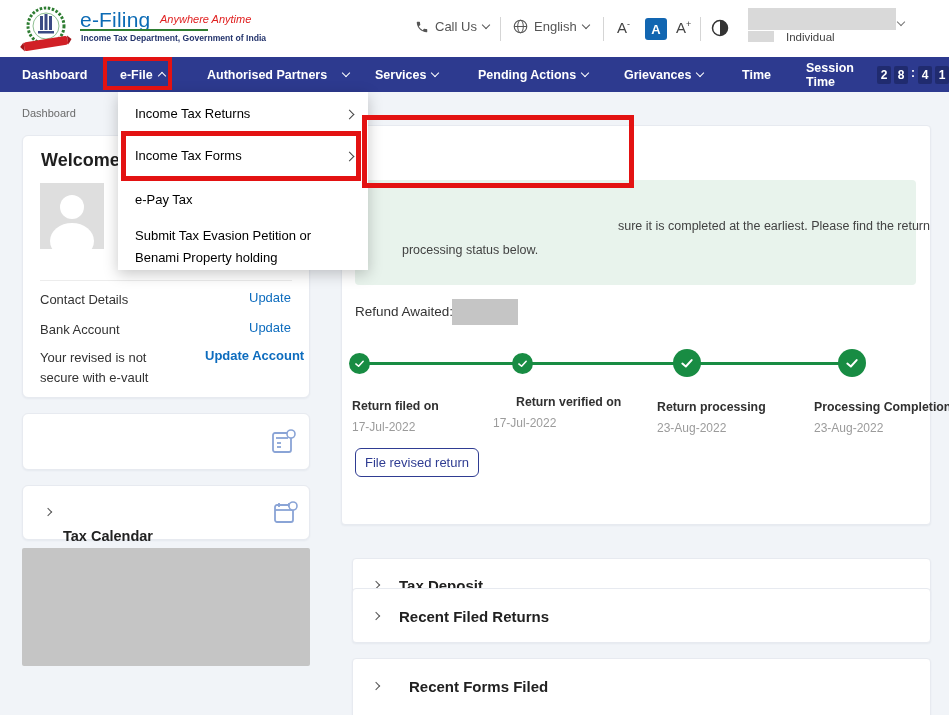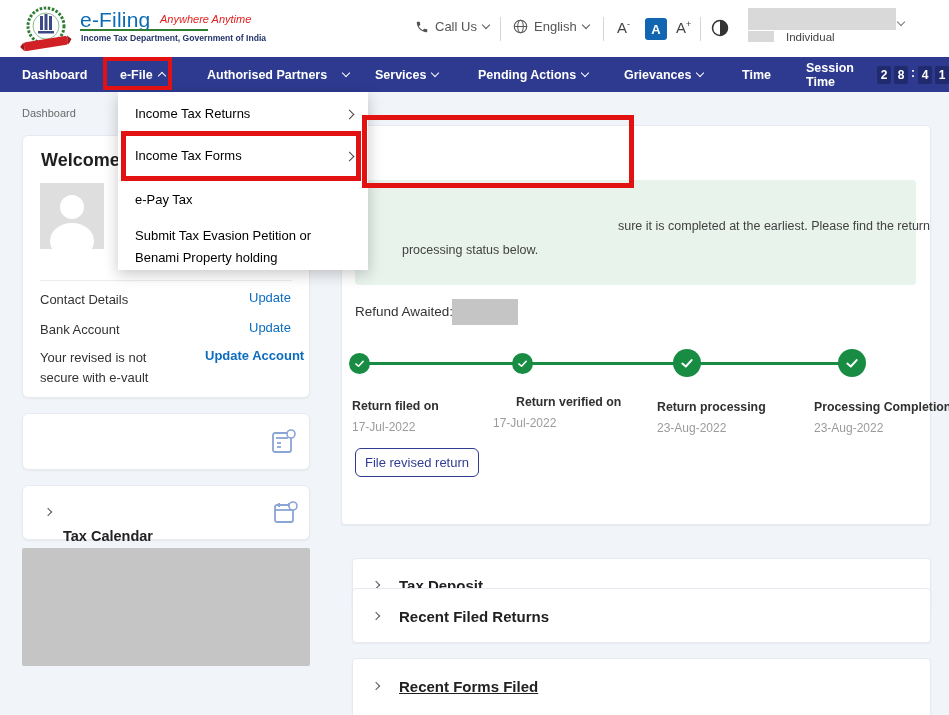--- a/index.html
+++ b/index.html
@@ -278,21 +278,21 @@
   <div class="card" style="left:352px;top:518px;width:579px;height:54px;border-radius:4px;margin-top:40px;">
     <i class="abs chev right acc-chev" style="left:20px;top:23px;"></i>
     <span class="abs accordion-title" style="left:46px;top:18px;">Tax Deposit</span>
   </div>
   <div class="card" style="left:352px;top:588px;width:579px;height:55px;border-radius:4px;">
     <i class="abs chev right acc-chev" style="left:20px;top:24px;"></i>
     <span class="abs accordion-title" style="left:46px;top:19px;">Recent Filed Returns</span>
   </div>
   <div class="card" style="left:352px;top:658px;width:579px;height:62px;border-radius:4px;">
     <i class="abs chev right acc-chev" style="left:20px;top:24px;"></i>
-    <span class="abs accordion-title" style="left:46px;top:19px;text-decoration:underline;">Recent Forms Filed</span>
+    <span class="abs accordion-title" style="left:56px;top:19px;">Recent Forms Filed</span>
   </div>
 
   <div class="menu-panel" style="left:118px;top:92px;width:250px;height:178px;">
     <div class="menu-item" style="left:17px;top:14px;">
       <span>Income Tax Returns</span></div>
     <i class="abs chev right" style="left:228px;top:19px;color:#444;width:7px;height:7px;"></i>
     <div class="menu-item" style="left:17px;top:56px;">
       <span>Income Tax Forms</span></div>
     <i class="abs chev right" style="left:228px;top:61px;color:#444;width:7px;height:7px;"></i>
     <div class="menu-item" style="left:17px;top:100px;">

